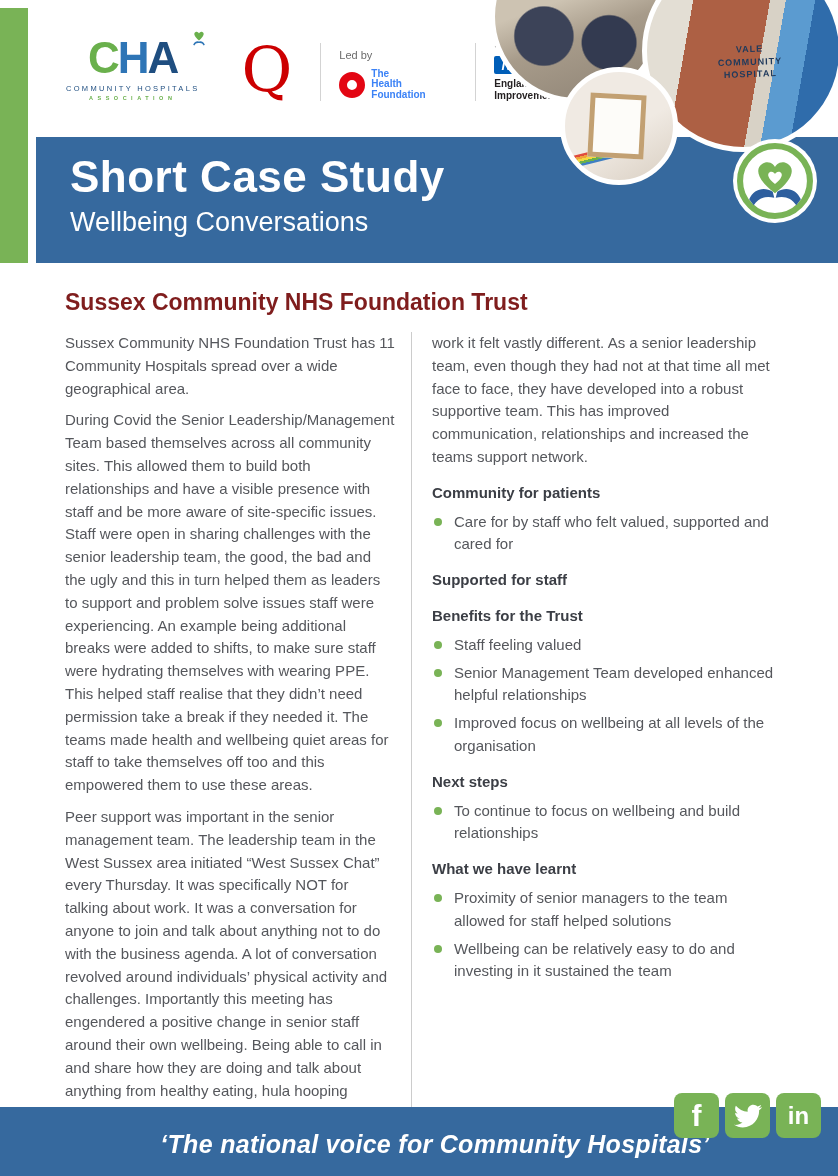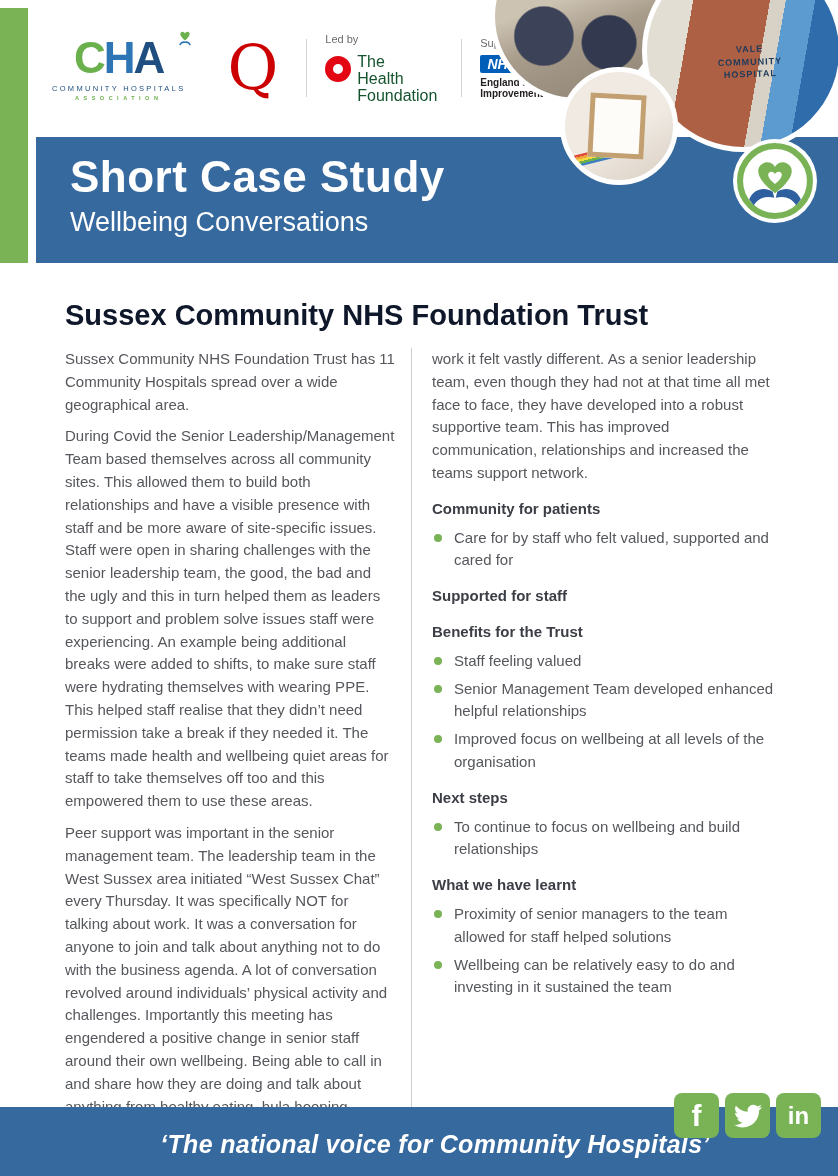--- a/index.html
+++ b/index.html
@@ -8,37 +8,37 @@
   .page {
     position:relative; width:838px; height:1176px; margin:0 auto;
     background:#ffffff; overflow:hidden;
   }
 
   
   .top-header {
     position:absolute; left:0; top:0; width:838px; height:137px;
     display:flex; align-items:center;
   }
-  .logo-row { display:flex; align-items:center; margin-left:52px; }
+  .logo-row { display:flex; align-items:flex-end; margin-left:66px; }
   .cha-logo { display:flex; flex-direction:column; align-items:center; position:relative; margin-right:42px; }
   .cha-letters { font-size:44px; font-weight:bold; letter-spacing:-2px; line-height:1; }
   .cha-c { color:#6ab04c; } .cha-h { color:#2e75b6; } .cha-a { color:#1f4e80; }
   .cha-heart { position:absolute; right:-10px; top:-8px; width:20px; height:20px; }
   .cha-line1 { font-size:7.5px; font-weight:normal; letter-spacing:2.3px; color:#1f4e80; margin-top:4px; }
   .cha-line2 { font-size:5.5px; font-weight:bold; letter-spacing:4.5px; color:#6ab04c; margin-top:2px; }
   .q-logo {
     font-family:"DejaVu Serif", serif; font-size:62px; color:#cc0001;
     line-height:1; margin-right:28px; font-weight:400;
   }
   .vdiv { width:1px; height:58px; background:#d3d3d3; margin-right:18px; }
   .hf-block { margin-right:18px; width:118px; }
   .ledby { font-size:11px; color:#6b6b6b; margin-bottom:8px; }
   .hf-row { display:flex; align-items:flex-start; }
   .hf-dot { width:26px; height:26px; border-radius:50%; border:8px solid #e30613; margin-right:6px; margin-top:3px; }
-  .hf-name { font-size:16px; font-weight:normal; color:#14532d; line-height:1.08; }
+  .hf-name { font-size:10px; font-weight:bold; color:#3b82f6; line-height:1.08; }
   .nhs-block { width:86px; }
   .supportedby { font-size:11px; color:#6b6b6b; margin-bottom:6px; }
   .nhs-box {
     background:#005eb8; color:#fff; width:44px; height:18px; border-radius:2px;
     font-style:italic; font-weight:bold; font-size:14px; text-align:center; line-height:18px;
   }
   .nhs-sub { font-size:10px; font-weight:bold; color:#231f20; line-height:1.15; margin-top:4px; }
 
   
   .green-stripe { position:absolute; left:0; top:8px; width:28px; height:255px; background:#79b356; }
@@ -80,21 +80,21 @@
     background:linear-gradient(180deg,#e04b3c 0 20%,#f0a13c 20% 40%,#f2d93f 40% 60%,#6ab04c 60% 80%,#3f7fc1 80% 100%);
   }
   .badge {
     position:absolute; left:737px; top:143px; width:76px; height:76px;
     border-radius:50%; background:#fff; z-index:7;
     box-shadow:0 0 0 4px #ffffff;
   }
 
   
   .main { position:absolute; left:0; top:263px; width:838px; padding:20px 63px 0 65px; }
-  .h1 { color:#0f172a; font-size:29px; font-weight:bold; margin-top:16px; }
+  .h1 { color:#7f1d1d; font-size:23px; font-weight:bold; margin-top:6px; }
   .columns { display:flex; margin-top:16px; }
   .col-left { width:346px; padding-right:16px; }
   .col-div { width:1px; background:#cccccc; }
   .col-right { flex:1; padding-left:20px; }
   .body-text { font-size:15px; line-height:1.52; color:#55575c; }
   .col-left p { margin-bottom:9px; }
   .sec-h { font-size:15px; font-weight:bold; color:#3b3e45; margin-top:13px; margin-bottom:6px; }
   .sec-h:first-child { margin-top:18px; }
   ul.bullets { list-style:none; }
   ul.bullets li { display:flex; margin-bottom:5px; }

